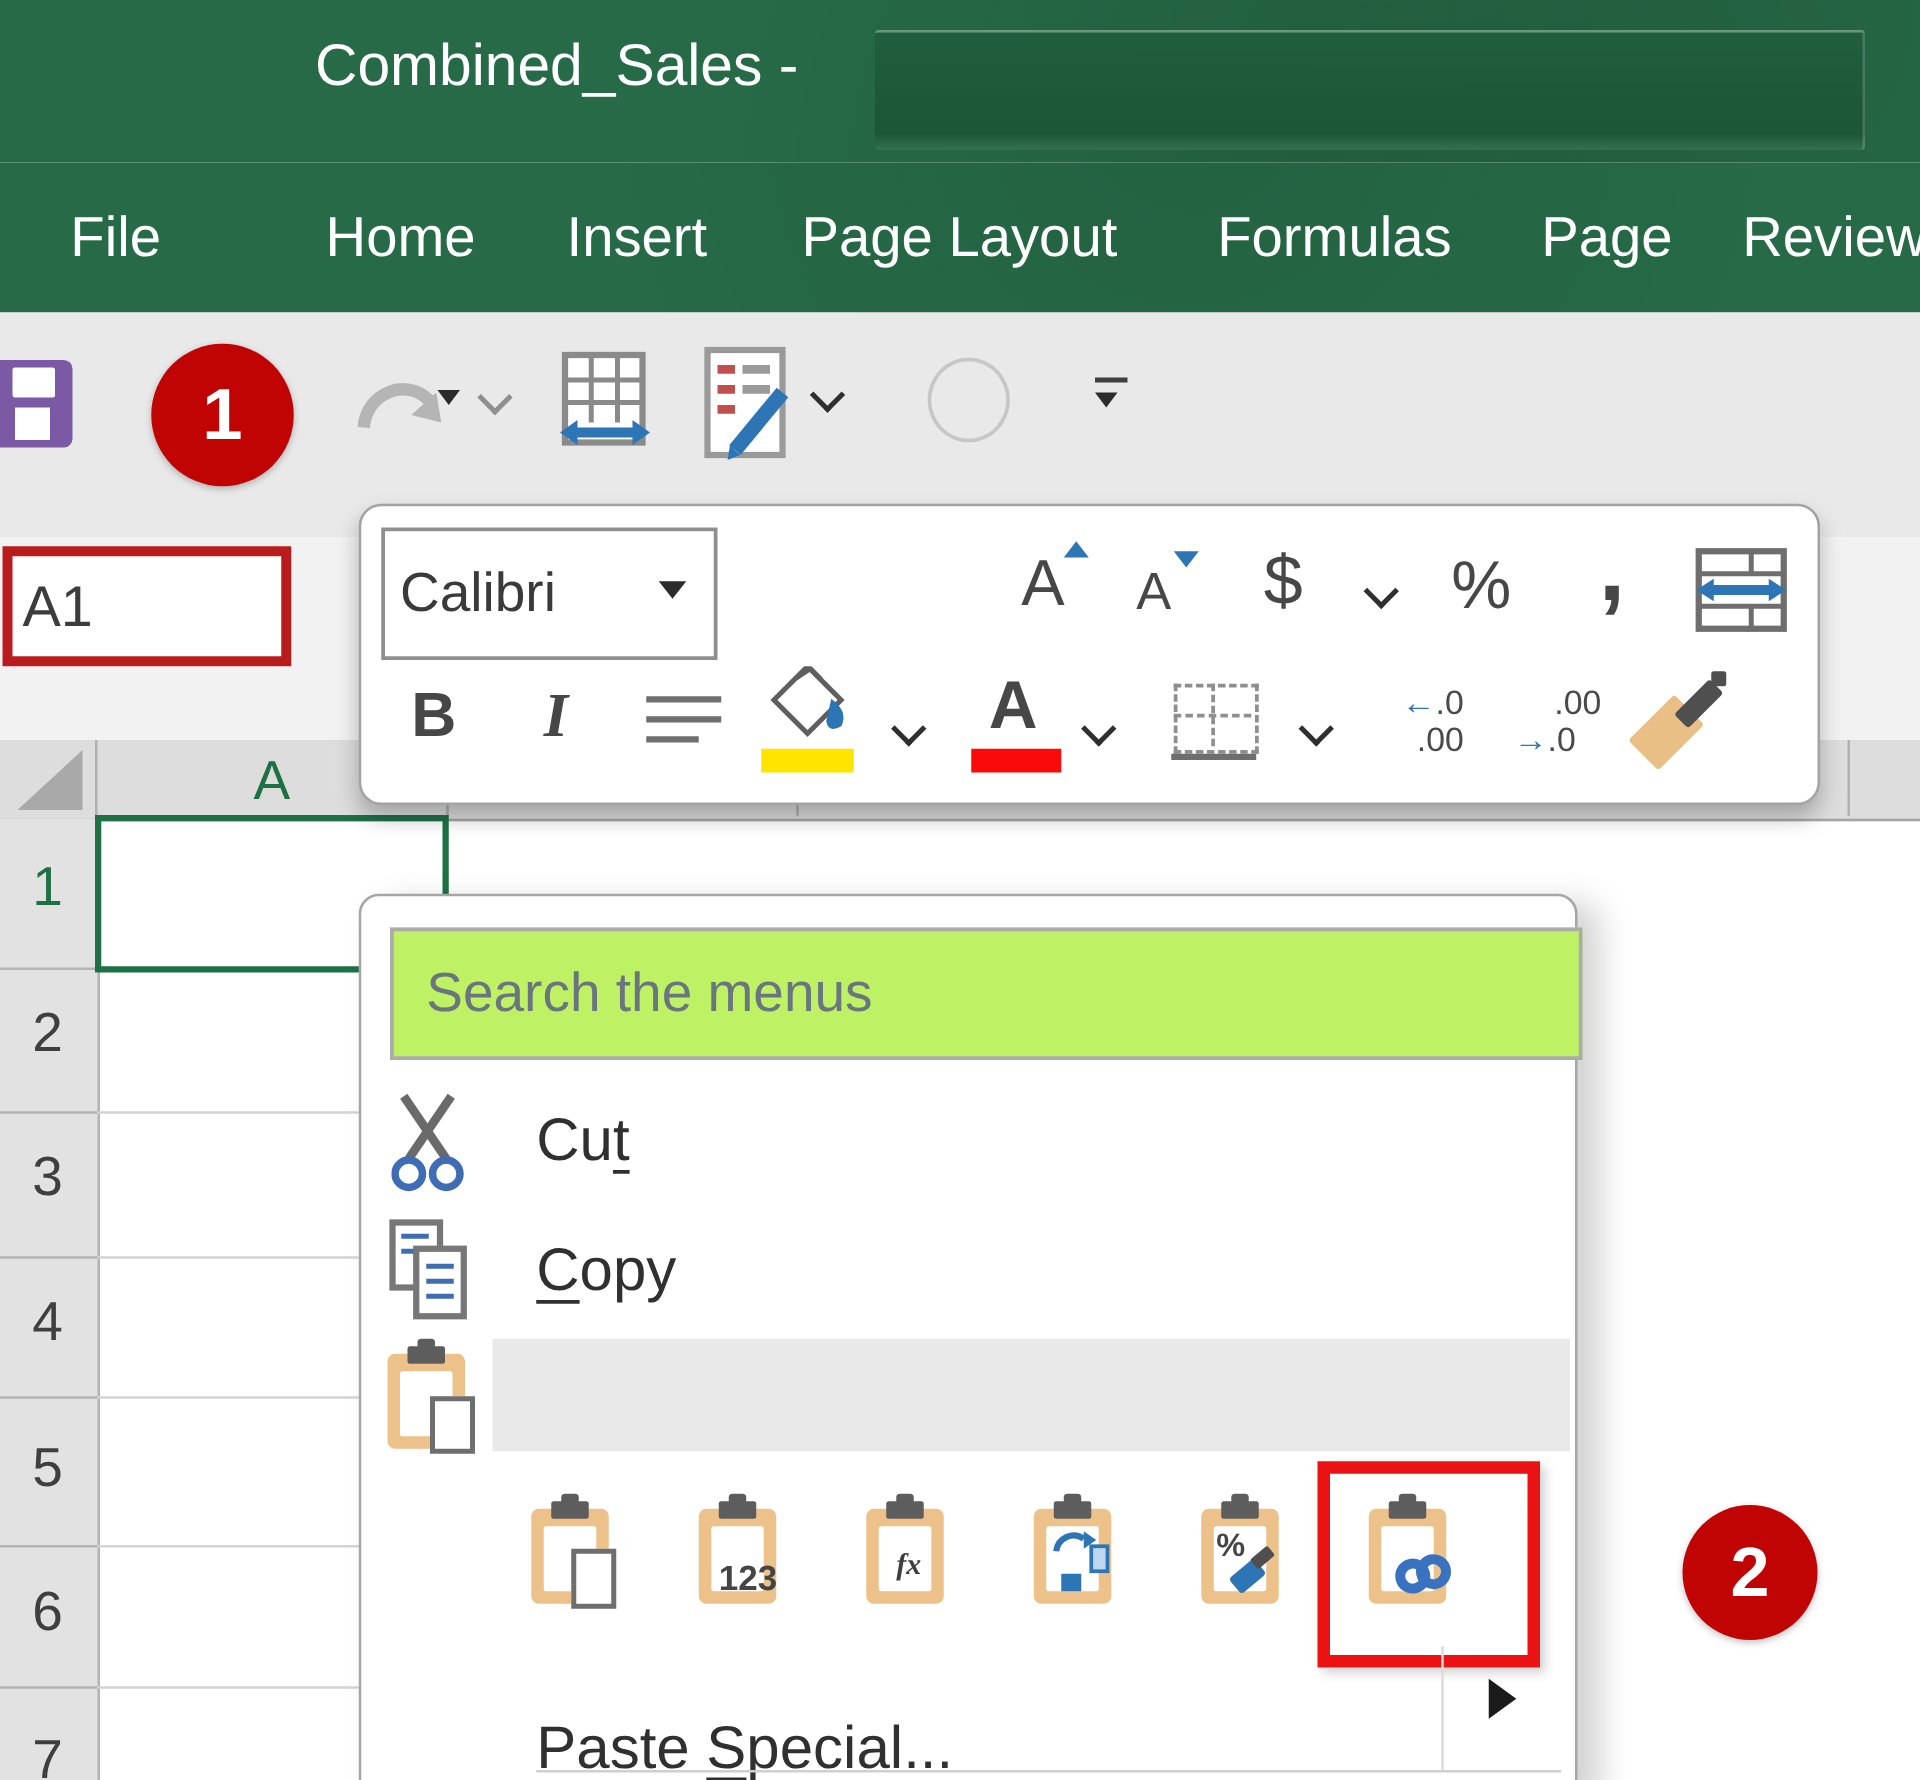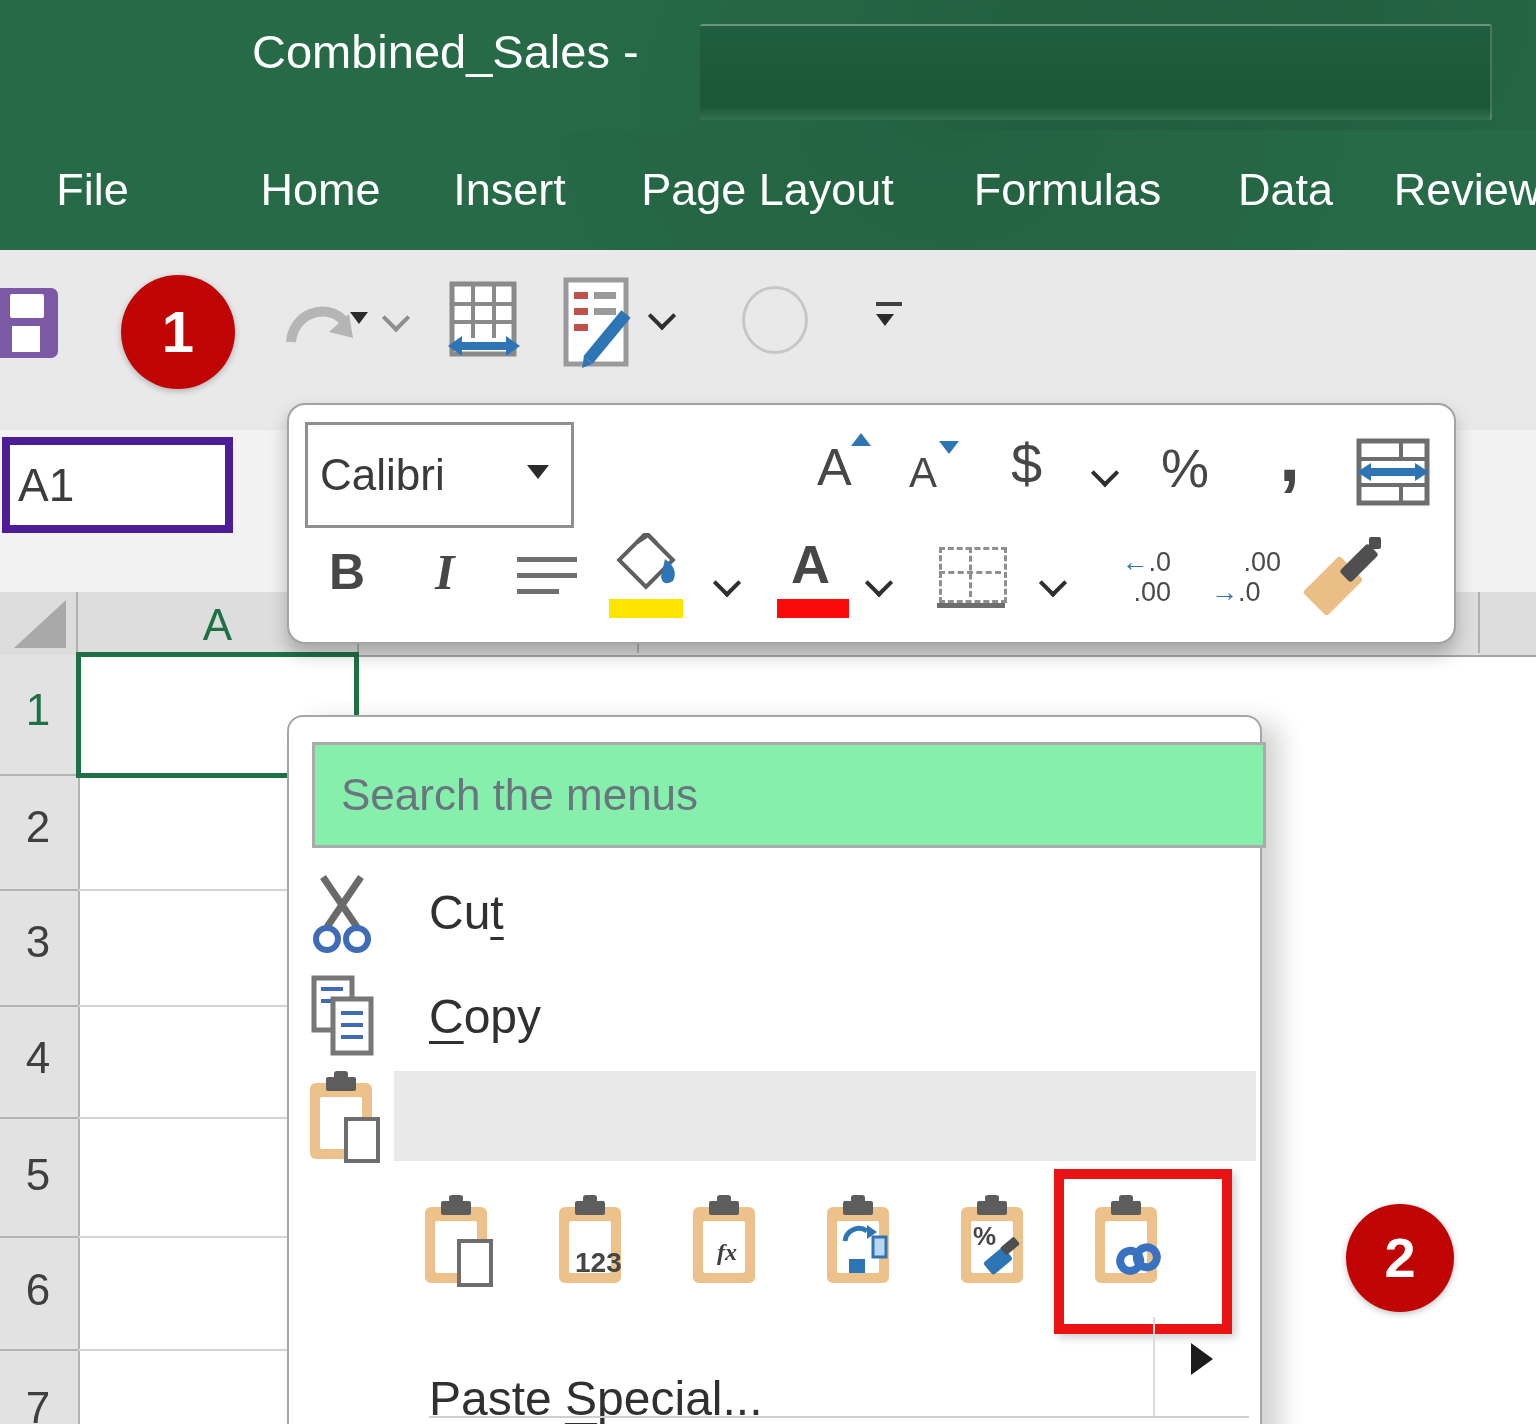--- a/index.html
+++ b/index.html
@@ -48,21 +48,21 @@
   .ybar{background:#ffe400;}
   .rbar{background:#fa0a0a;}
   .dashedbox{border:3px dashed #8f8f8f;}
   .decimal{font-size:27px;color:#4a4a4a;line-height:30px;white-space:nowrap;}
   .decimal .arr{color:#2e75b6;font-weight:bold;}
   .brush-head{background:#e9bf85;width:52px;height:34px;transform:rotate(-45deg);border-radius:3px;}
   .brush-handle{background:#4f4f4f;width:16px;height:40px;transform:rotate(45deg);border-radius:3px;}
   
   .ctxmenu{left:287px;top:715px;width:971px;height:720px;background:#fff;border:2px solid #a6a6a6;border-radius:16px 16px 0 0;
     box-shadow:18px 8px 26px rgba(0,0,0,.18);}
-  .searchbox{position:absolute;left:23px;top:25px;width:920px;height:98px;border:3px solid #ababab;background:#86efac;
+  .searchbox{position:absolute;left:23px;top:25px;width:920px;height:98px;border:3px solid #ababab;background:#bef264;
     font-family:"Liberation Sans",sans-serif;font-size:44px;color:#303030;padding-left:26px;}
   .searchbox::placeholder{color:#6a7580;opacity:1;}
   .mi-label{font-size:48px;color:#303030;white-space:nowrap;}
   .mi-label .u{text-decoration:underline;text-decoration-thickness:3px;text-underline-offset:8px;}
   .po-band{position:absolute;left:105px;top:354px;width:862px;height:90px;background:#e9e9e9;}
   .po-label{font-size:46px;font-weight:bold;color:#51606e;white-space:nowrap;}
   
   .clipb{position:absolute;width:70px;height:86px;}
   .clipb .body{position:absolute;left:0;top:8px;width:62px;height:76px;background:#ecc28a;border-radius:6px;}
   .clipb .inner{position:absolute;left:10px;top:22px;width:42px;height:52px;background:#fff;border-radius:2px;}
@@ -84,21 +84,21 @@
     <div class="abs title-text" style="left:252px;top:20px;">Combined_Sales  -</div>
     <div class="abs redacted" style="left:700px;top:24px;width:790px;height:94px;"></div>
   </div>
 
   <div class="abs menubar">
     <div class="abs tab" style="left:40px;width:105px;">File</div>
     <div class="abs tab" style="left:238px;width:165px;">Home</div>
     <div class="abs tab" style="left:432px;width:155px;">Insert</div>
     <div class="abs tab" style="left:950px;width:235px;">Formulas</div>
     <div class="abs tab" style="left:615px;width:305px;">Page Layout</div>
-    <div class="abs tab" style="left:1218px;width:135px;">Data</div>
+    <div class="abs tab" style="left:1218px;width:135px;">Page</div>
     <div class="abs tab" style="left:1385px;width:165px;">Review</div>
   </div>
 
   <div class="abs qat">
     <div class="abs floppy" style="left:-6px;top:38px;width:64px;height:70px;">
       <div class="slot"></div>
         <div class="disk"></div>
     </div>
 
     <svg class="abs" style="left:283px;top:40px;" width="72" height="64">
@@ -135,21 +135,21 @@
     <div class="abs" style="left:876px;top:52px;width:28px;height:36px;">
       <div class="ovf-bar" style="width:26px;"></div>
       <div class="tri-down" style="margin-top:8px;border-left-width:9px;border-right-width:9px;border-top-width:12px;"></div>
     </div>
 
     <div class="abs ann-circle" style="left:121px;top:25px;width:114px;height:114px;font-size:58px;line-height:114px;">1</div>
     <div class="abs tri-down" style="left:350px;top:62px;border-left-width:9px;border-right-width:9px;border-top-width:12px;"></div>
   </div>
 
   <div class="abs formulabar">
-    <div class="abs" style="left:2px;top:7px;width:215px;height:80px;background:#fff;border:8px solid #4c1d95;">
+    <div class="abs" style="left:2px;top:7px;width:215px;height:80px;background:#fff;border:8px solid #b91c1c;">
       <div style="position:absolute;left:8px;top:50%;transform:translateY(-50%);font-size:46px;color:#3c3c3c;">A1</div>
     </div>
   </div>
 
   <div class="abs colheader">
     <div class="abs selectall-tri" style="left:14px;top:8px;"></div>
     <div class="abs col-label" style="left:78px;top:8px;width:279px;">A</div>
     <div class="abs hdr-div" style="left:357px;top:0;height:61px;"></div>
     <div class="abs hdr-div" style="left:637px;top:0;height:61px;"></div>
     <div class="abs hdr-div" style="left:1478px;top:0;height:61px;"></div>

